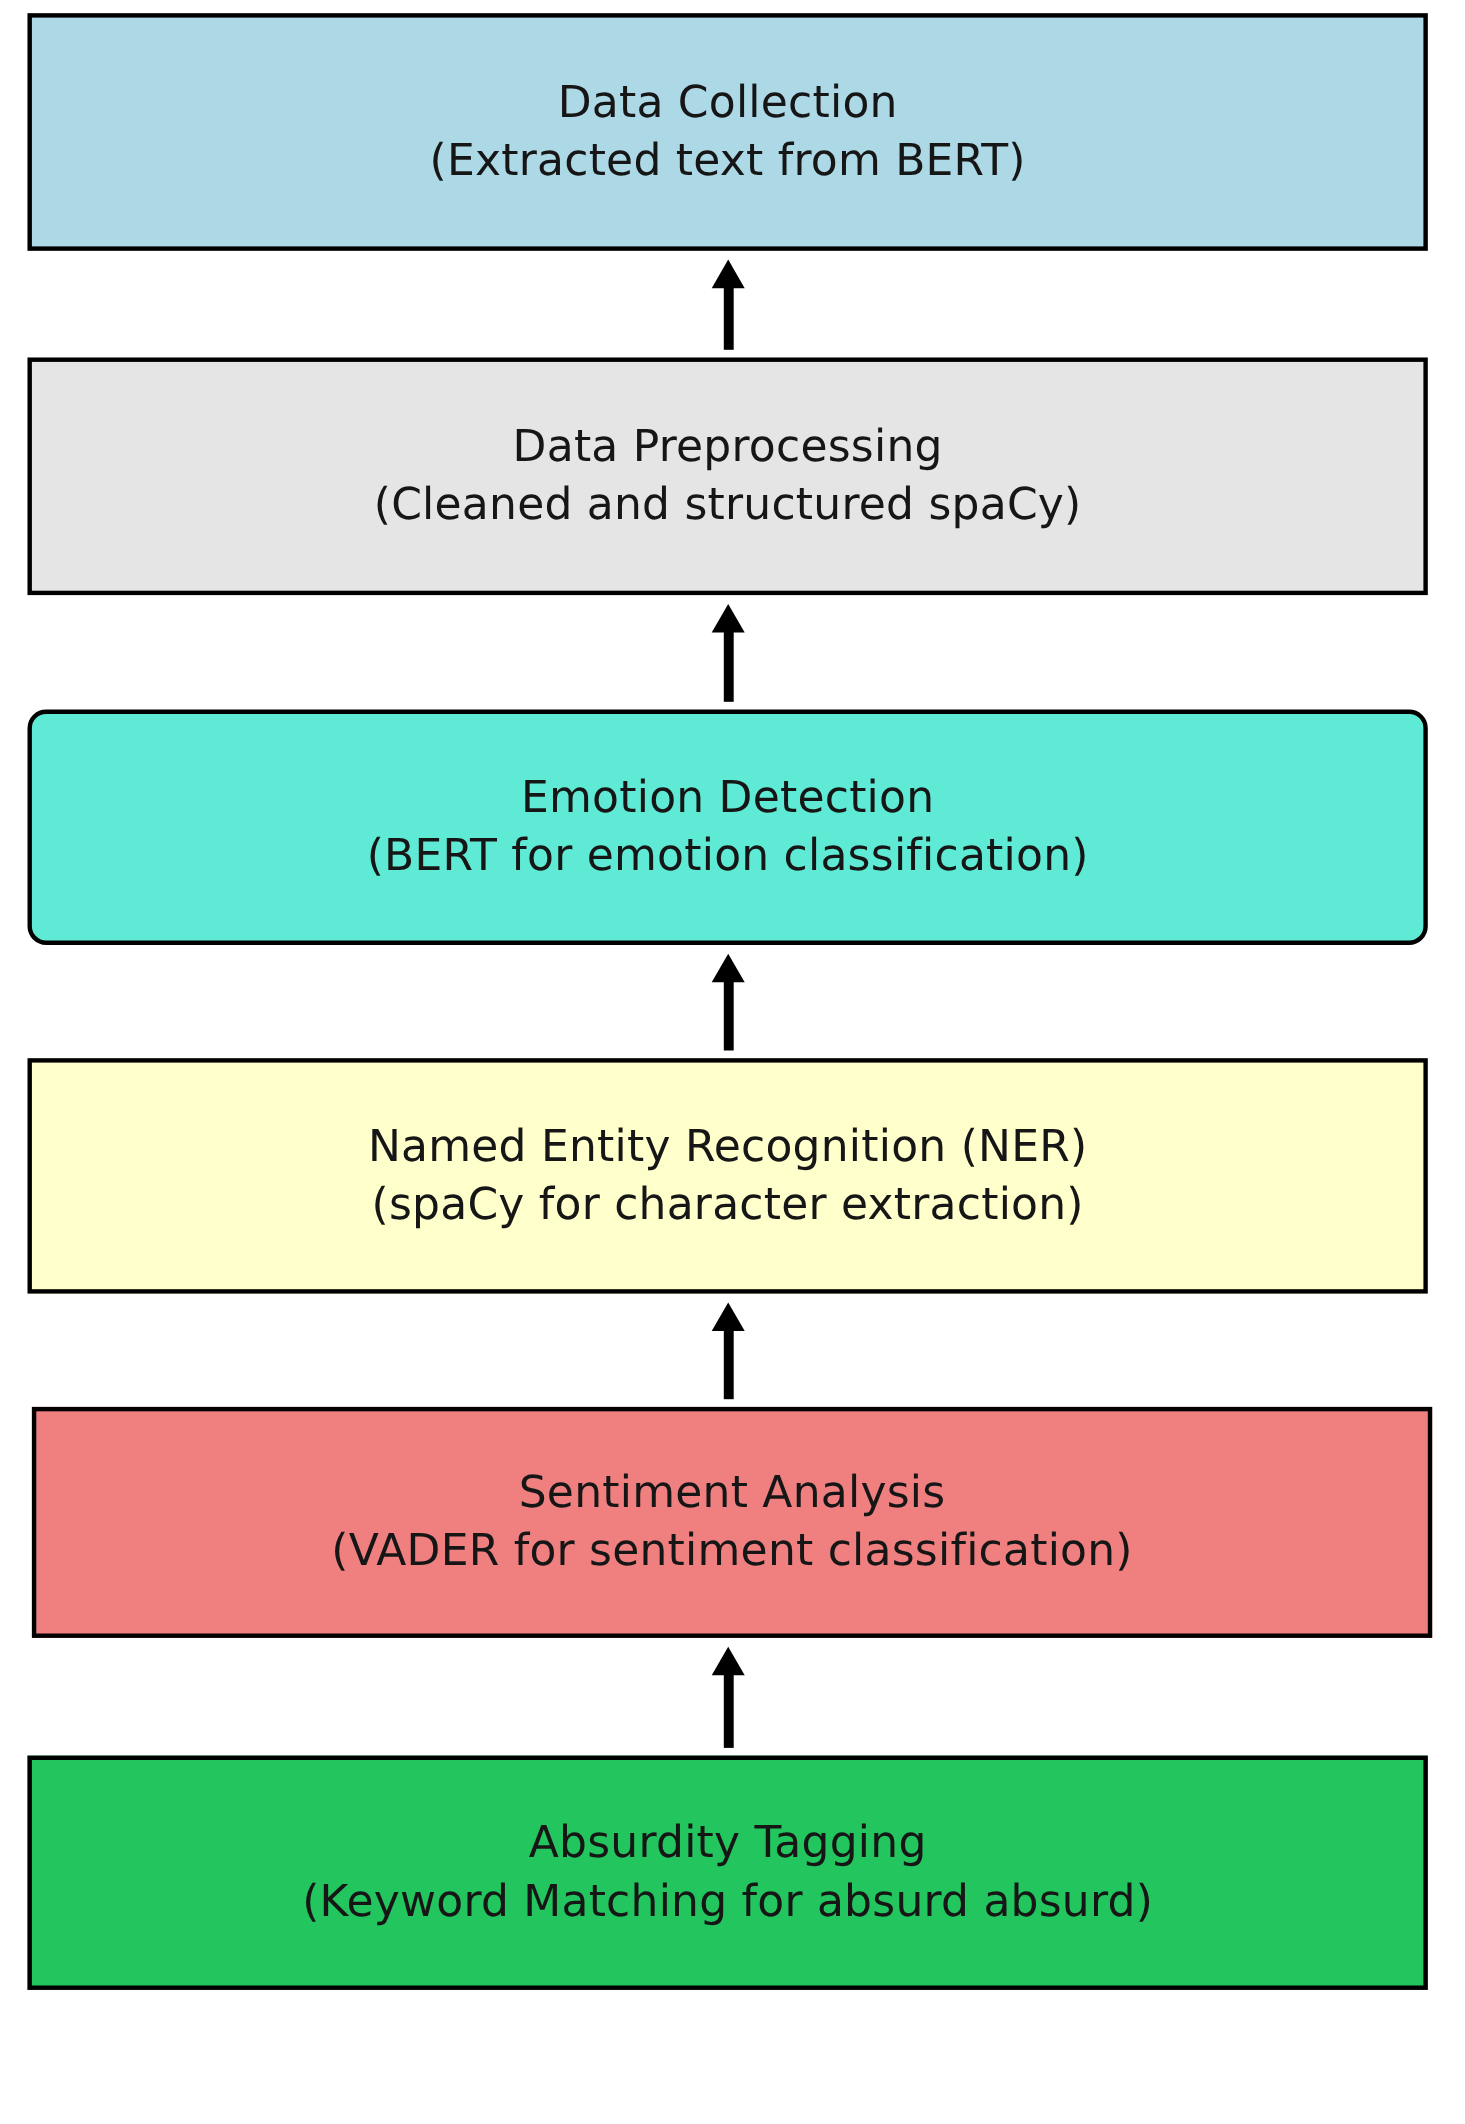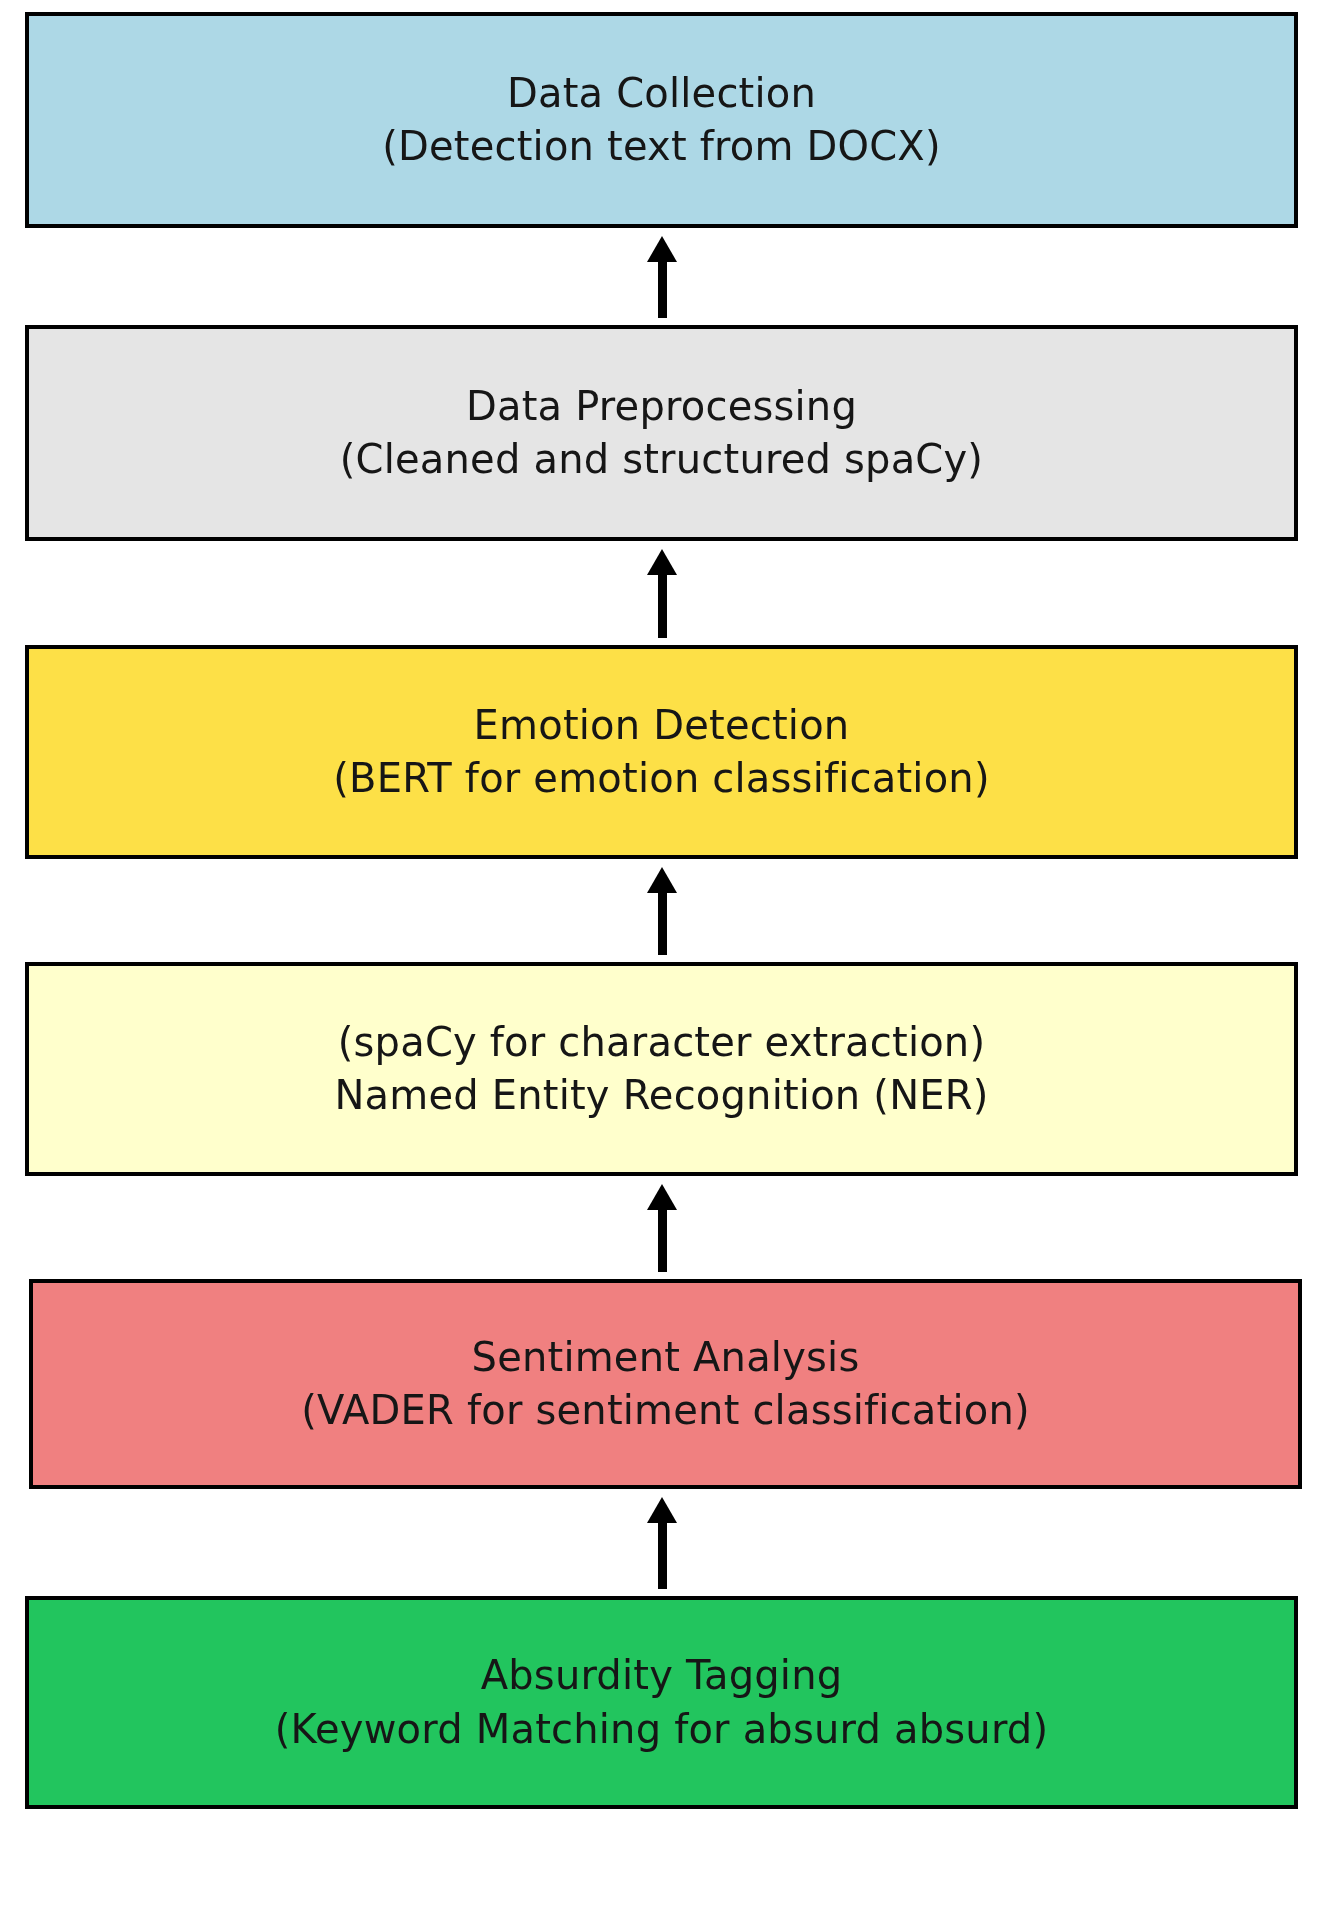--- a/index.html
+++ b/index.html
@@ -74,51 +74,51 @@
   #conn-3 { left: 632px; top: 1184px; height: 88px; }
   #conn-4 { left: 632px; top: 1497px; height: 92px; }
 </style>
 </head>
 <body>
 
 <div id="flowchart" style="background: rgb(255, 255, 255);">
 
   <div class="node" id="node-0" style="background: rgb(173, 216, 230); border-color: rgb(0, 0, 0);">
     <span class="node-line">Data Collection</span>
-    <span class="node-line">(Detection text from DOCX)</span>
+    <span class="node-line">(Extracted text from BERT)</span>
   </div>
 
   <div class="connector" id="conn-0">
     <div class="arrow-head"></div>
     <div class="arrow-shaft"></div>
   </div>
 
   <div class="node" id="node-1" style="background: #e5e5e5; border-color: rgb(0, 0, 0);">
     <span class="node-line">Data Preprocessing</span>
     <span class="node-line">(Cleaned and structured spaCy)</span>
   </div>
 
   <div class="connector" id="conn-1">
     <div class="arrow-head"></div>
     <div class="arrow-shaft"></div>
   </div>
 
-  <div class="node" id="node-2" style="background: #fde047; border-color: rgb(0, 0, 0);">
+  <div class="node" id="node-2" style="background: #5eead4; border-color: rgb(0, 0, 0); border-radius: 17px;">
     <span class="node-line">Emotion Detection</span>
     <span class="node-line">(BERT for emotion classification)</span>
   </div>
 
   <div class="connector" id="conn-2">
     <div class="arrow-head"></div>
     <div class="arrow-shaft"></div>
   </div>
 
   <div class="node" id="node-3" style="background: rgb(255, 255, 204); border-color: rgb(0, 0, 0);">
+    <span class="node-line">Named Entity Recognition (NER)</span>
     <span class="node-line">(spaCy for character extraction)</span>
-    <span class="node-line">Named Entity Recognition (NER)</span>
   </div>
 
   <div class="connector" id="conn-3">
     <div class="arrow-head"></div>
     <div class="arrow-shaft"></div>
   </div>
 
   <div class="node" id="node-4" style="background: rgb(240, 128, 128); border-color: rgb(0, 0, 0);">
     <span class="node-line">Sentiment Analysis</span>
     <span class="node-line">(VADER for sentiment classification)</span>

